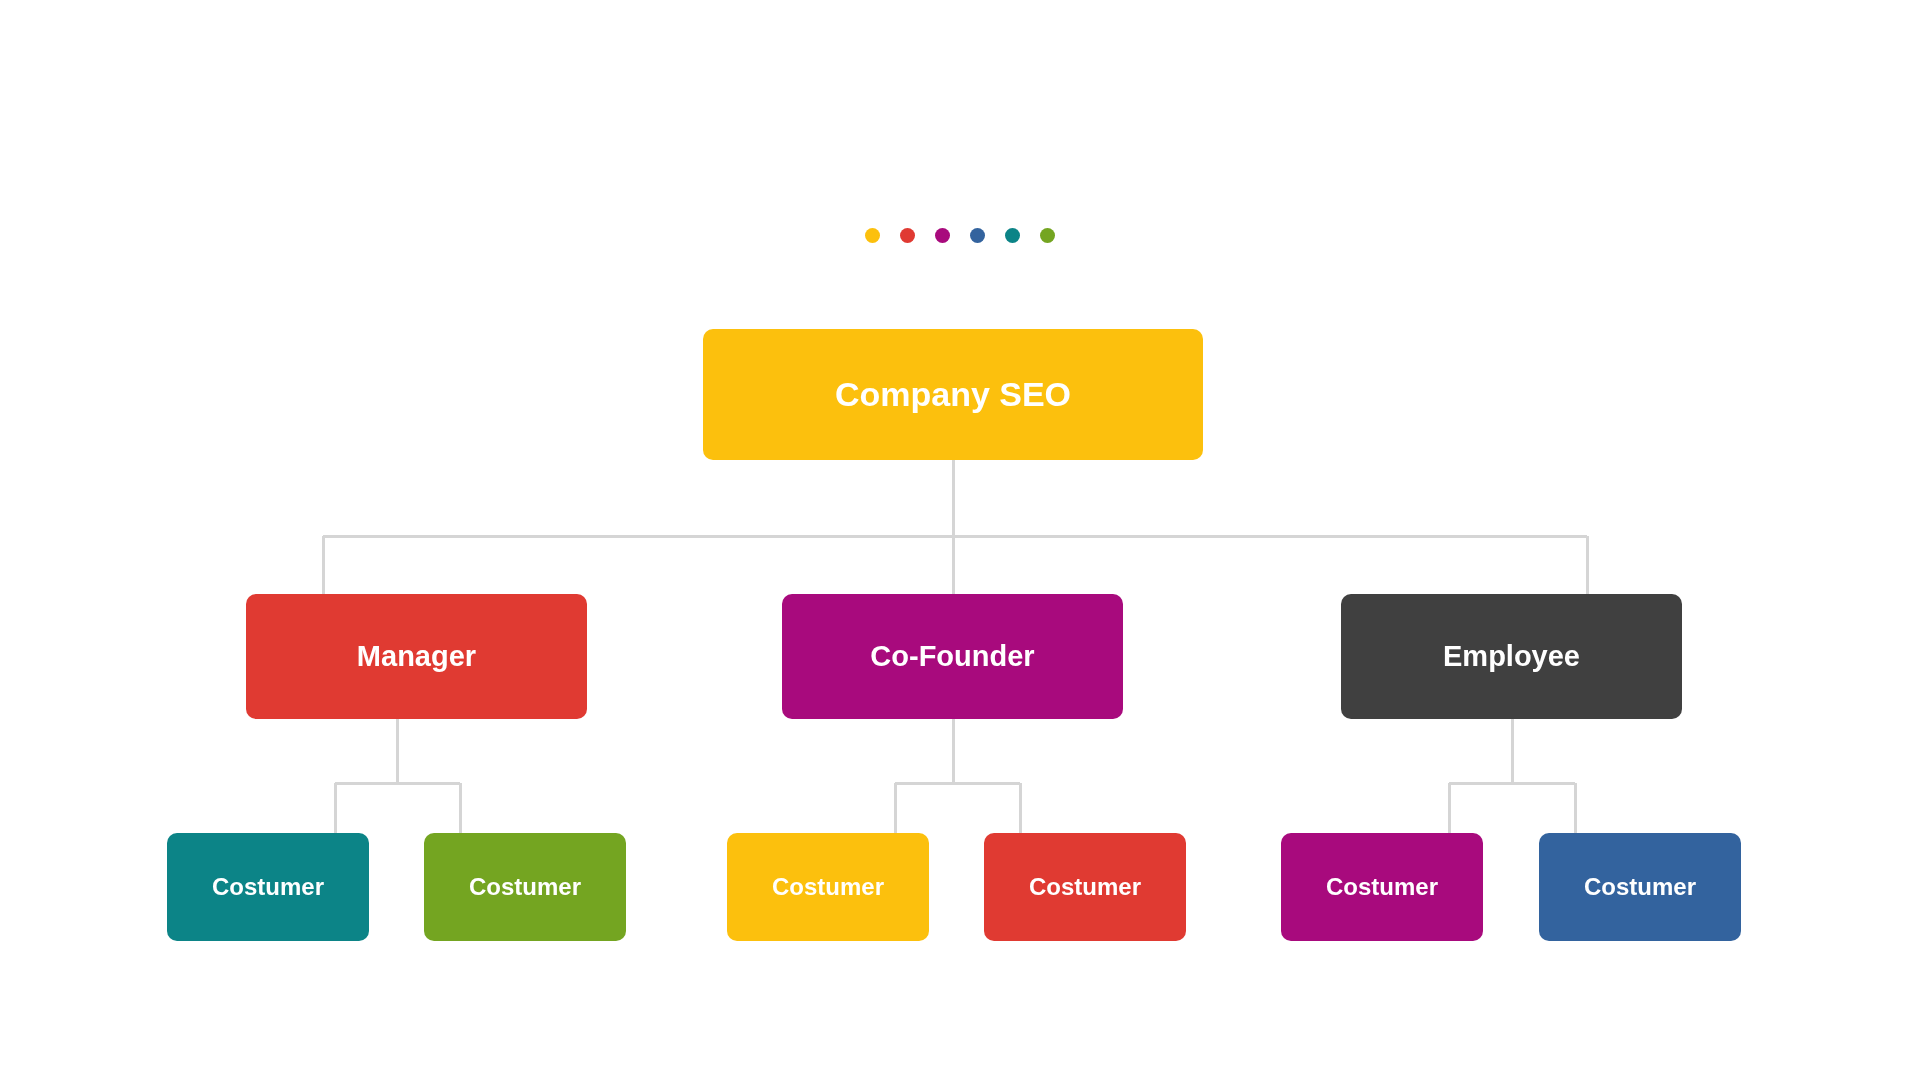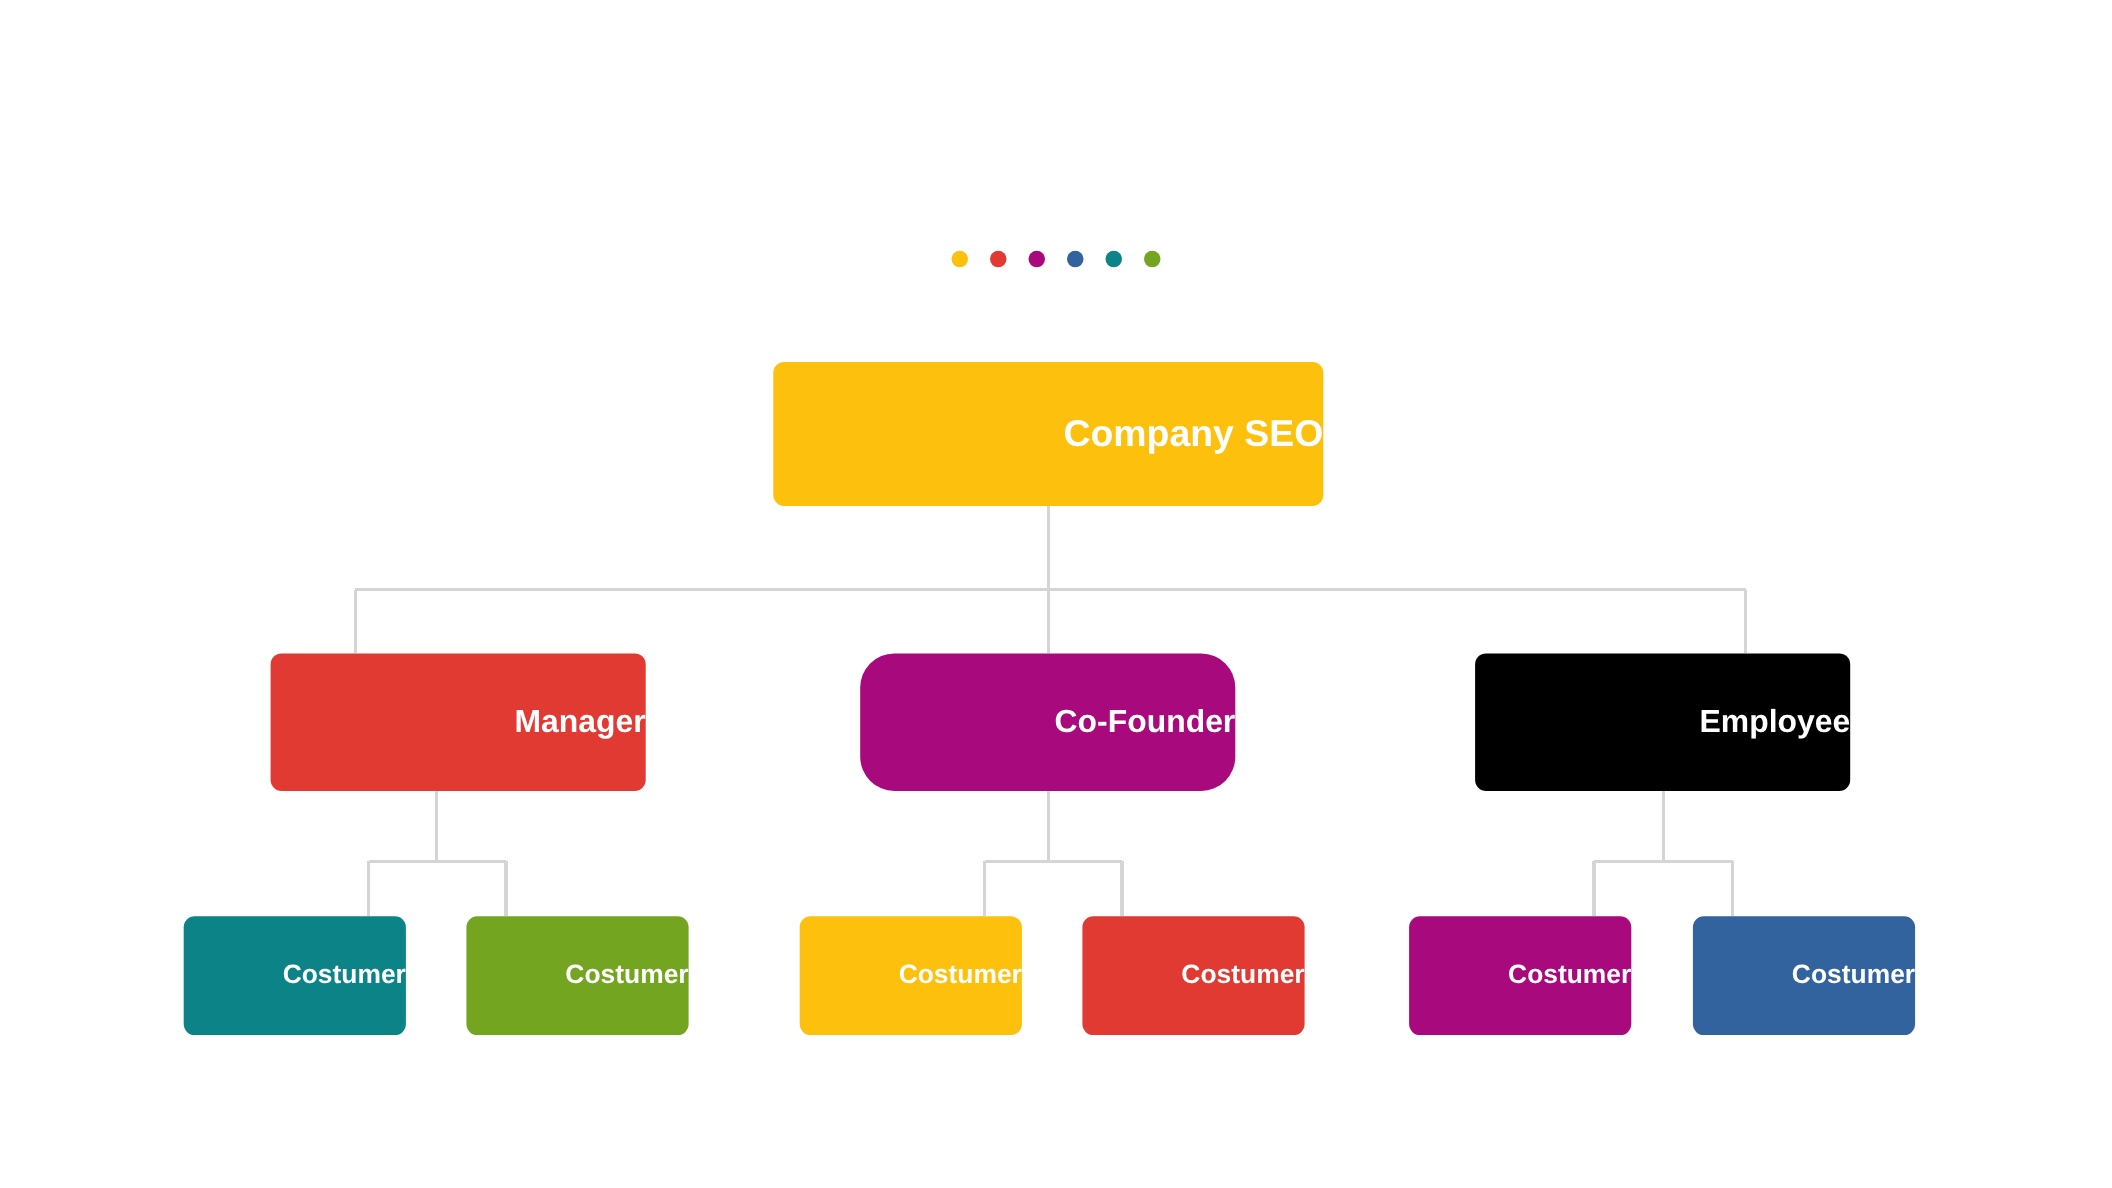--- a/index.html
+++ b/index.html
@@ -61,21 +61,21 @@
     height: 1080px;
     pointer-events: none;
   }
 
   
   .node {
     position: absolute;
     border-radius: 10px;
     display: flex;
     align-items: center;
-    justify-content: flex-end;
+    justify-content: center;
     color: #ffffff;
     font-weight: bold;
     box-sizing: border-box;
     text-align: center;
     line-height: 1.1;
   }
   .node.root {
     font-size: 34px;
   }
   .node.mid {
@@ -120,24 +120,24 @@
       <line x1="1575" y1="783" x2="1575" y2="833" stroke="#d5d5d5" stroke-width="3" shape-rendering="crispEdges"></line>
     </svg>
 
   <div id="node-layer">
       <div class="node root" style="left: 703px; top: 329px; width: 500px; height: 131px; background: rgb(252, 192, 13); color: rgb(255, 255, 255);">
         <span>Company SEO</span>
       </div>
       <div class="node mid" style="left: 226px; top: 594px; width: 341px; height: 125px; background: rgb(224, 58, 50); color: rgb(255, 255, 255); margin-left: 20px;">
         <span>Manager</span>
       </div>
-      <div class="node mid" style="left: 782px; top: 594px; width: 341px; height: 125px; background: rgb(168, 10, 125); color: rgb(255, 255, 255); border-radius: 31px;">
+      <div class="node mid" style="left: 782px; top: 594px; width: 341px; height: 125px; background: rgb(168, 10, 125); color: rgb(255, 255, 255);">
         <span>Co-Founder</span>
       </div>
-      <div class="node mid" style="left: 1341px; top: 594px; width: 341px; height: 125px; background: #000000; color: rgb(255, 255, 255);">
+      <div class="node mid" style="left: 1341px; top: 594px; width: 341px; height: 125px; background: #404040; color: rgb(255, 255, 255);">
         <span>Employee</span>
       </div>
       <div class="node leaf" style="left: 167px; top: 833px; width: 202px; height: 108px; background: rgb(12, 132, 135); color: rgb(255, 255, 255);">
         <span>Costumer</span>
       </div>
       <div class="node leaf" style="left: 424px; top: 833px; width: 202px; height: 108px; background: rgb(116, 165, 33); color: rgb(255, 255, 255);">
         <span>Costumer</span>
       </div>
       <div class="node leaf" style="left: 727px; top: 833px; width: 202px; height: 108px; background: rgb(252, 192, 13); color: rgb(255, 255, 255);">
         <span>Costumer</span>

